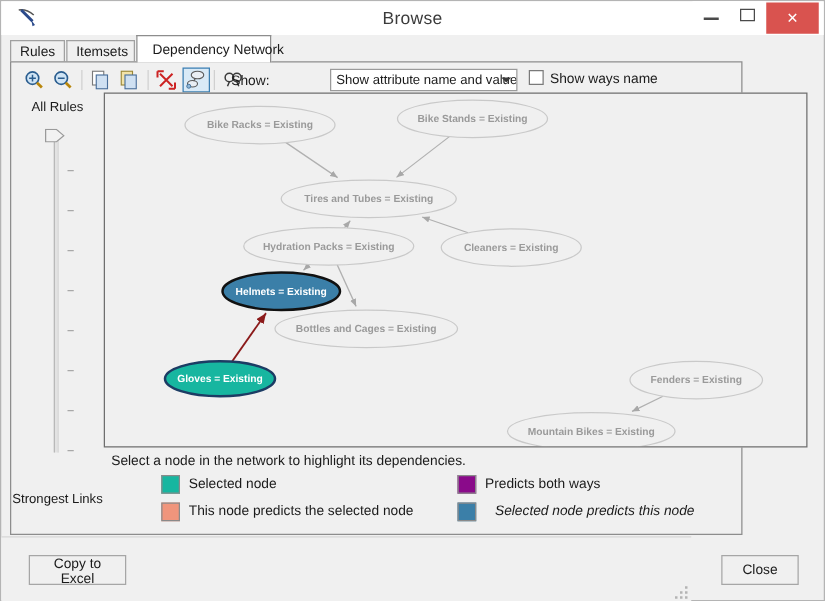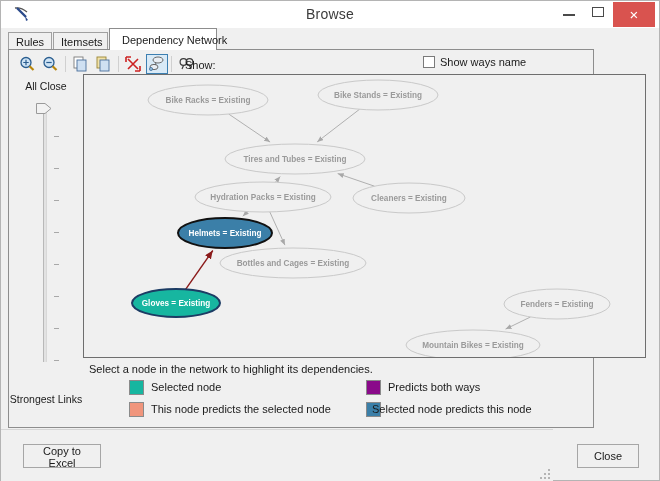--- a/index.html
+++ b/index.html
@@ -421,28 +421,32 @@
       <button class="tool-btn" style="left:167px;">
         <svg width="20" height="18" viewBox="0 0 20 18">
           <circle cx="6.5" cy="7" r="3.4" fill="none" stroke="#3b3b3b" stroke-width="1.2"></circle>
           <circle cx="12.5" cy="7" r="3.4" fill="none" stroke="#3b3b3b" stroke-width="1.2"></circle>
           <path d="M6.5 10.4 L5 14 M12.5 10.4 L14 14" stroke="#3b3b3b" stroke-width="1.2"></path>
         </svg>
       </button>
 
       <div class="show-label">Show:</div>
 
+      <div class="show-select">
+        <span>Show attribute name and value</span>
+        <span class="caret"></span>
+      </div>
 
       <div class="chk-wrap">
         <span class="chk-box"></span><span>Show ways name</span>
       </div>
     </div>
 
     <div class="slider-col">
-      <div class="slider-top-label">All Close</div>
+      <div class="slider-top-label">All Rules</div>
       <div class="slider-track"></div>
       <svg class="slider-thumb" viewBox="0 0 16 11">
         <path d="M0.5 0.5 H9 L15 5.5 L9 10.5 H0.5 Z" fill="#f2f2f2" stroke="#9a9a9a" stroke-width="1"></path>
       </svg>
       <div class="slider-ticks">
         <i style="top:32px;"></i>
           <i style="top:64px;"></i>
           <i style="top:96px;"></i>
         <i style="top:128px;"></i>
           <i style="top:160px;"></i>
@@ -533,21 +537,21 @@
         <span class="lg-tx" style="left:22px;">This node predicts the selected node</span>
       </div>
 
       <div class="lg-item" style="left:277px; top:0px;">
         <span class="lg-sw" id="sw2" style="background: rgb(138, 10, 138);"></span>
         <span class="lg-tx" style="left:22px;">Predicts both ways</span>
       </div>
 
       <div class="lg-item" style="left:277px; top:22px;">
         <span class="lg-sw" id="sw3" style="background: rgb(59, 127, 168);"></span>
-        <span class="lg-tx" style="left:6px;">Selected node predicts this node</span>
+        <span class="lg-tx" style="left:30px;font-style:italic;">Selected node predicts this node</span>
       </div>
     </div>
   </div>
 
   <div class="footer">
     <button class="btn btn-excel">Copy to Excel</button>
     <button class="btn btn-close">Close</button>
     <div class="grip">
       <i style="left:8px;top:0;"></i>
       <i style="left:4px;top:4px;"></i>

